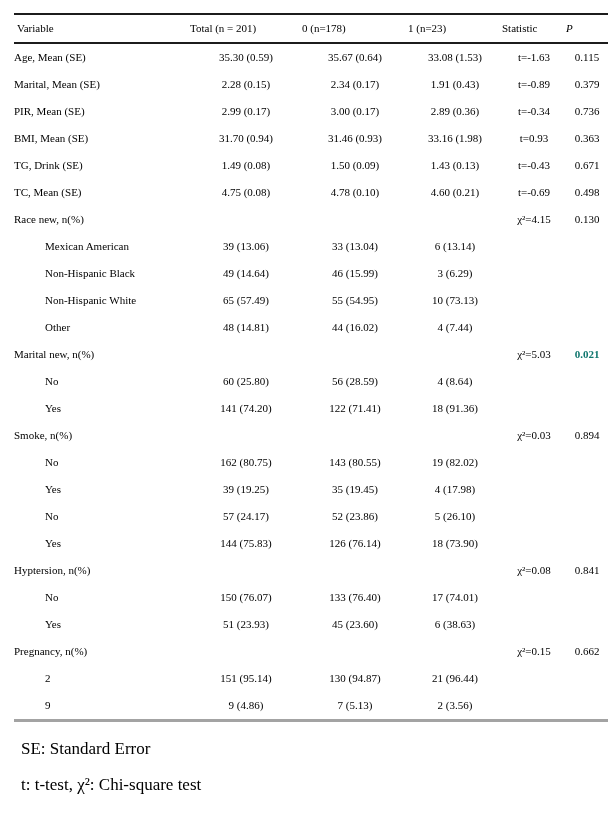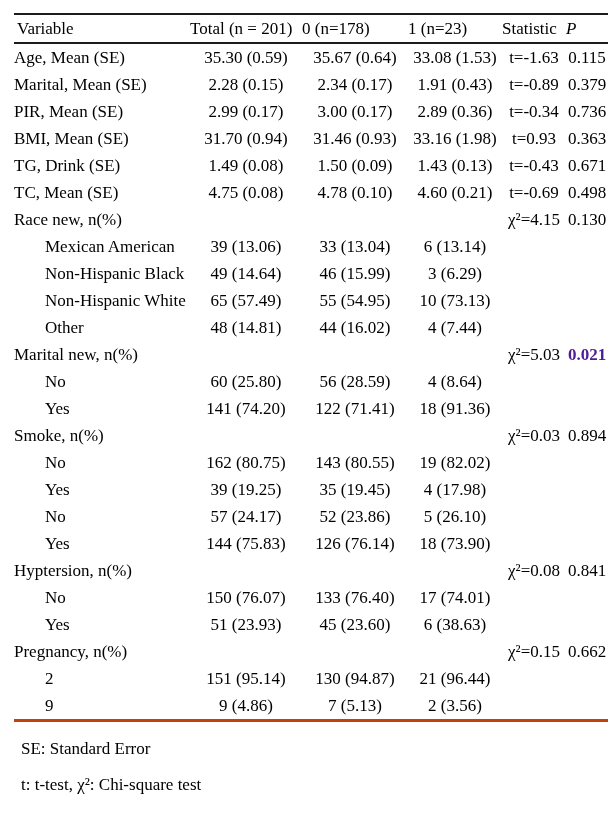--- a/index.html
+++ b/index.html
@@ -15,22 +15,22 @@
     box-sizing: border-box;
     padding: 13px 8px 0 14px;
     background: #ffffff;
     overflow: hidden;
   }
   table.stat-table {
     border-collapse: collapse;
     table-layout: fixed;
     width: 594px;
     border-top: 2px solid #1c1c1c;
-    border-bottom: 3px solid #c2410c;
-    font-size: 17px;
+    border-bottom: 3px solid #a3a3a3;
+    font-size: 11px;
   }
   table.stat-table th, table.stat-table td {
     padding: 0;
     height: 27px;
     line-height: 27px;
     white-space: nowrap;
     overflow: visible;
     font-weight: normal;
   }
   col.c-var  { width: 176px; }
@@ -167,21 +167,21 @@
           <td class="cell-num">4 (7.44)</td>
           <td class="cell-stat"></td>
           <td class="cell-p"></td>
         </tr>
         <tr>
           <td class="cell-var">Marital new, n(%)</td>
           <td class="cell-num"></td>
           <td class="cell-num"></td>
           <td class="cell-num"></td>
           <td class="cell-stat">χ²=5.03</td>
-          <td class="cell-p sig" style="color: #4c1d95;">0.021</td>
+          <td class="cell-p sig" style="color: #0f766e;">0.021</td>
         </tr>
         <tr>
           <td class="cell-var indent">No</td>
           <td class="cell-num">60 (25.80)</td>
           <td class="cell-num">56 (28.59)</td>
           <td class="cell-num">4 (8.64)</td>
           <td class="cell-stat"></td>
           <td class="cell-p"></td>
         </tr>
         <tr>

